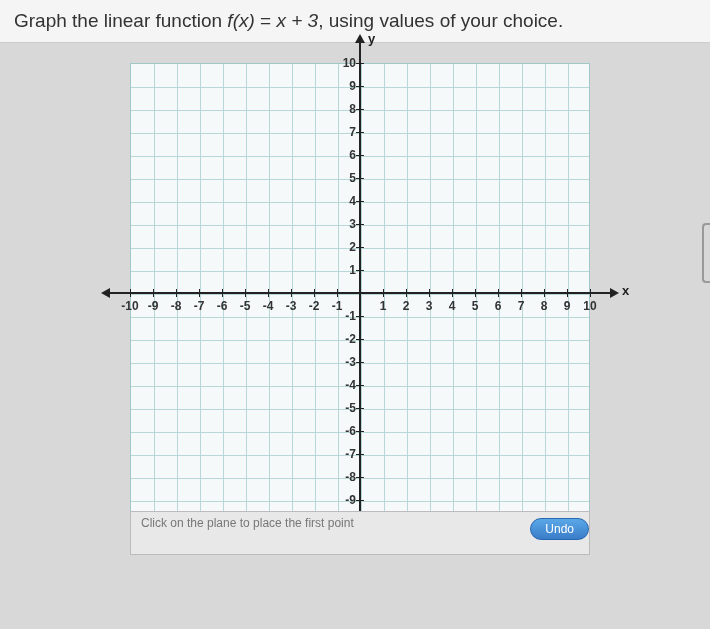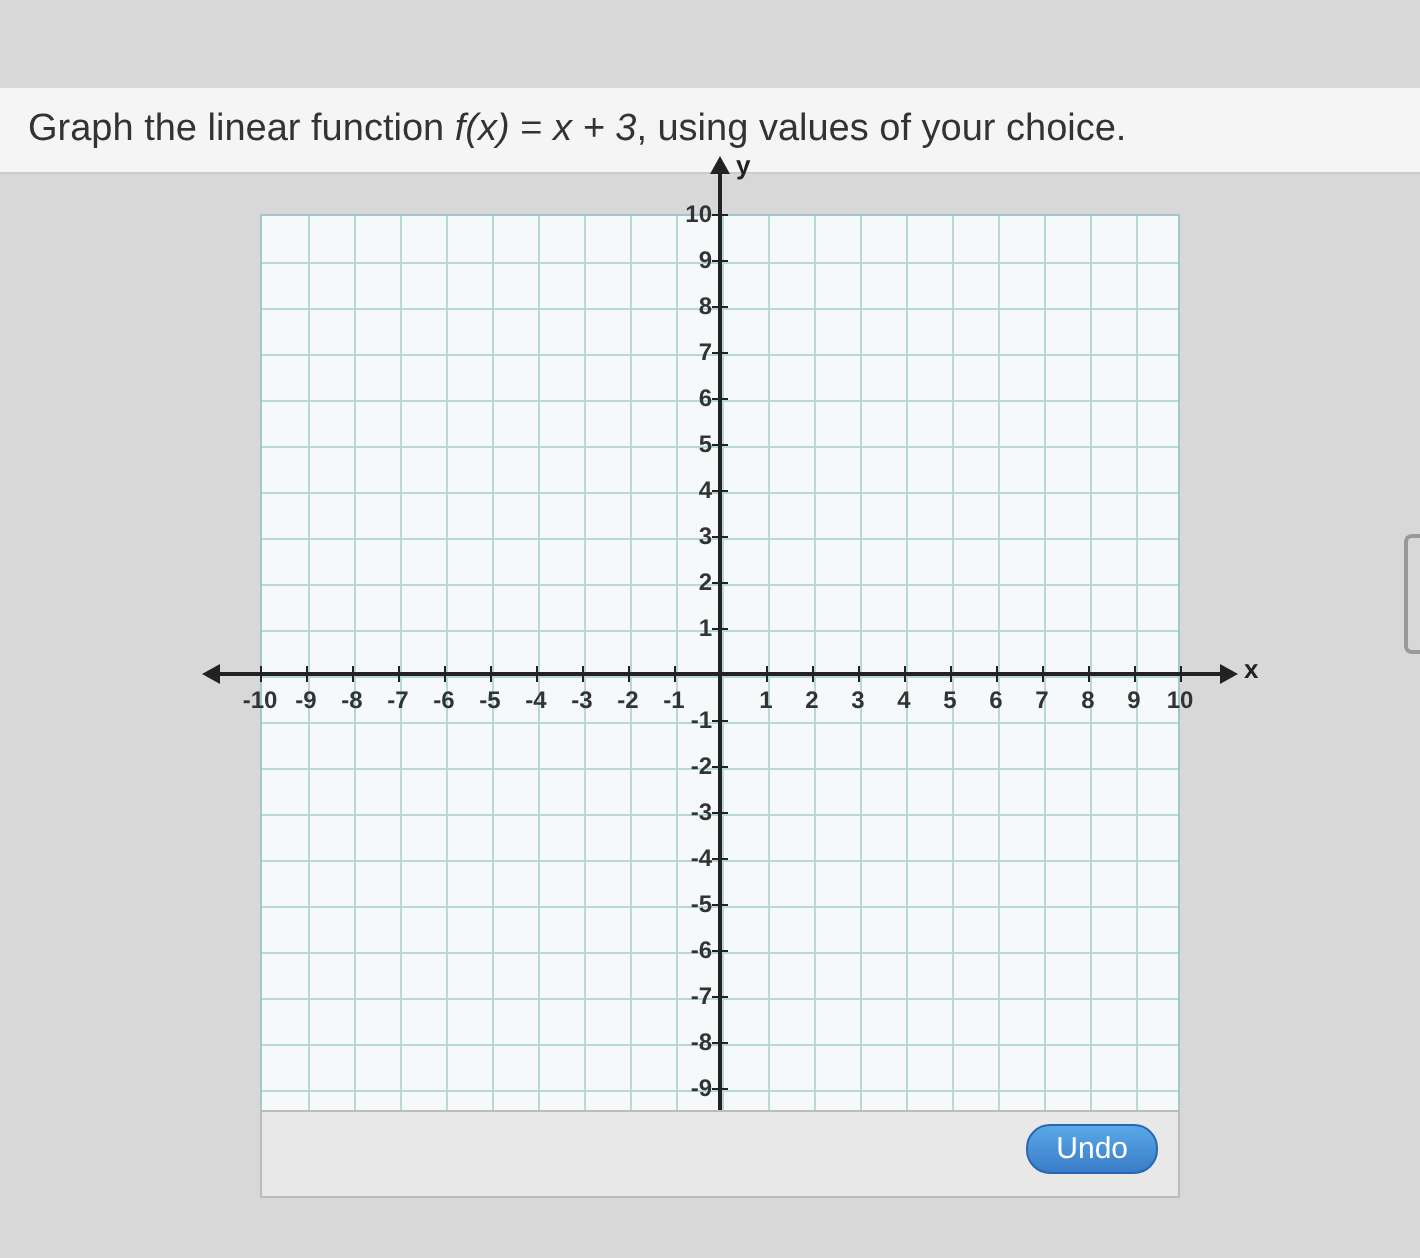--- a/index.html
+++ b/index.html
@@ -10,21 +10,20 @@
       height: 629px;
       overflow: hidden;
       position: relative;
     }
     .prompt-bar {
       background: #f5f5f5;
       padding: 10px 14px;
       font-size: 19px;
       color: #333;
       border-bottom: 1px solid #ccc;
-      margin-top: 44px;
     }
     .prompt-bar .fn { font-style: italic; }
     .graph-container {
       position: relative;
       width: 710px;
       height: 520px;
       background: #d8d8d8;
     }
     .coordinate-plane {
       position: absolute;
@@ -86,28 +85,28 @@
       background: #e8e8e8;
       border: 1px solid #bbb;
       padding: 4px 10px;
       font-size: 13px;
       color: #555;
     }
     .step-title { font-weight: bold; margin-bottom: 1px; }
     .step-hint { color: #777; font-size: 12px; white-space: nowrap; overflow: hidden; }
     .undo-btn {
       position: absolute;
-      right: 10px;
+      right: 0;
       top: 6px;
       background: linear-gradient(#5aa8e8, #3a7cc8);
       color: #fff;
       border: 1px solid #2868b0;
       border-radius: 12px;
       padding: 3px 14px;
-      font-size: 15px;
+      font-size: 12px;
       cursor: pointer;
     }
     .right-edge {
       position: absolute;
       right: 0;
       top: 180px;
       width: 8px;
       height: 60px;
       border-left: 2px solid #999;
       border-top: 2px solid #999;
@@ -252,15 +251,16 @@
         <div class="tick-mark-y" style="top: 437px;"></div>
         <div class="tick tick-y" style="top: 437px;">-9</div>
         <div class="tick-mark-y" style="top: 460px;"></div>
         <div class="tick tick-y" style="top: 460px;">-10</div>
       </div>
   </div>
 
   <div class="right-edge"></div>
 
   <div class="step-bar">
+    <div class="step-hint">Click on the plane to place the first point</div>
     <button class="undo-btn">Undo</button>
   </div>
 </div>
 
 </body></html>

